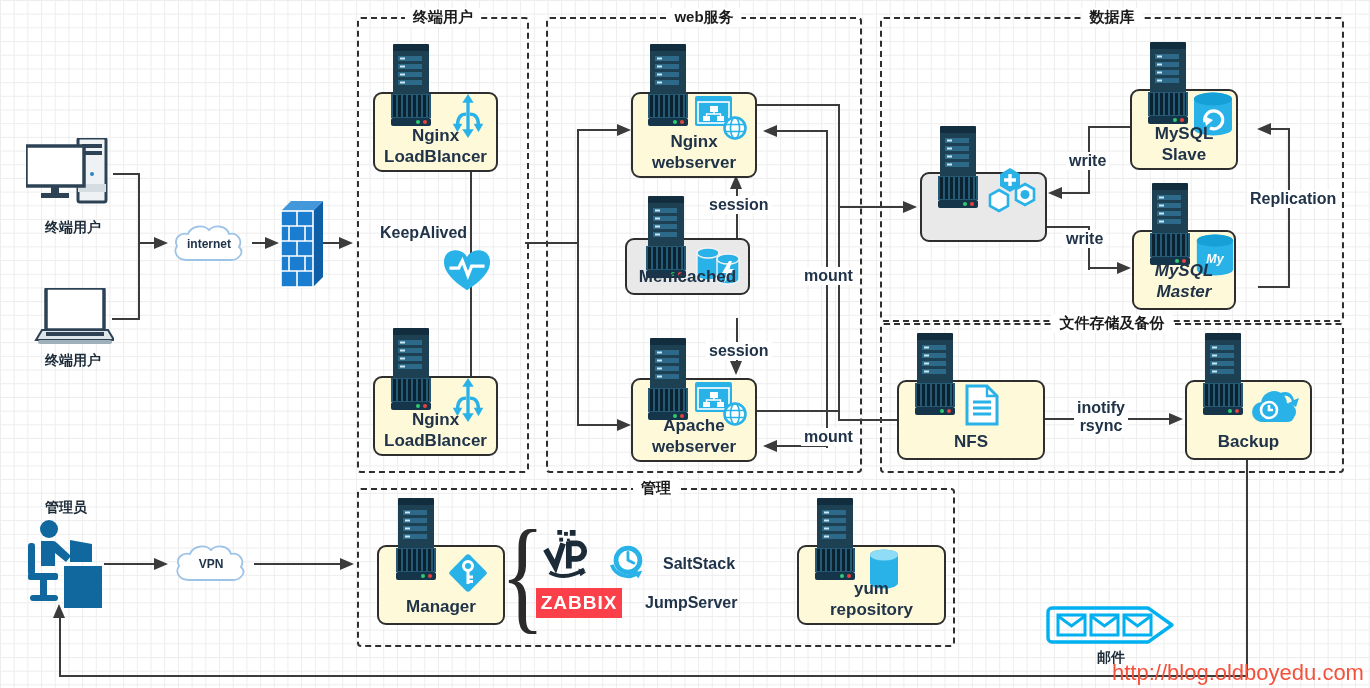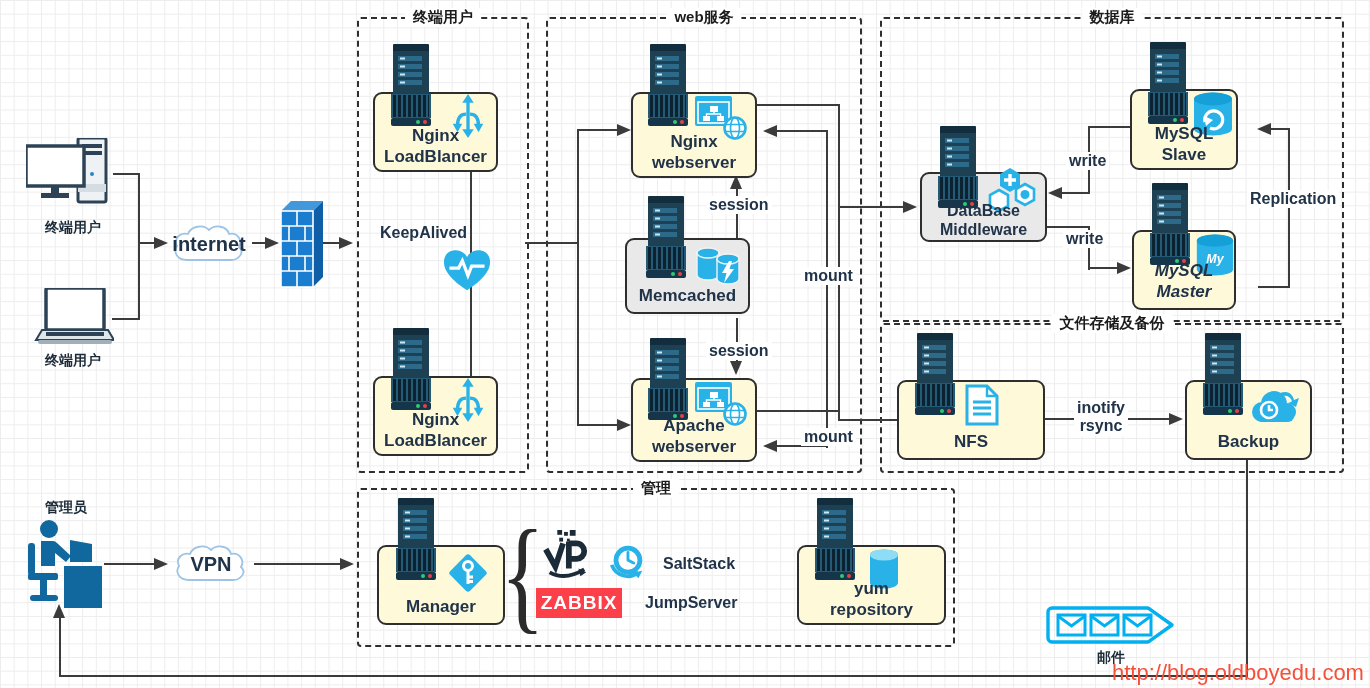--- a/index.html
+++ b/index.html
@@ -32,21 +32,21 @@
   .arr{position:absolute;width:0;height:0;}
   .arr-r{border-top:6px solid transparent;border-bottom:6px solid transparent;border-left:14px solid #3b3b3b;}
   .arr-l{border-top:6px solid transparent;border-bottom:6px solid transparent;border-right:14px solid #3b3b3b;}
   .arr-u{border-left:6px solid transparent;border-right:6px solid transparent;border-bottom:14px solid #3b3b3b;}
   .arr-d{border-left:6px solid transparent;border-right:6px solid transparent;border-top:14px solid #3b3b3b;}
   
   .lbl{position:absolute;font-size:16px;font-weight:bold;color:#203349;background:#fff;
     padding:0 3px;white-space:pre;text-align:center;line-height:1.15;z-index:4;}
   .tlbl{position:absolute;font-size:14px;font-weight:bold;color:#1c2b38;white-space:nowrap;text-align:center;z-index:4;}
   .cloud{position:absolute;display:flex;align-items:center;justify-content:center;
-    font-size:20px;font-weight:bold;color:#203349;}
+    font-size:12px;font-weight:bold;color:#203349;}
   .cloud svg{position:absolute;left:0;top:0;width:100%;height:100%;}
   .cloud span{position:relative;z-index:2;}
   .zabbix{position:absolute;background:#fb4049;color:#fff;font-size:19px;font-weight:bold;
     letter-spacing:1px;display:flex;align-items:center;justify-content:center;z-index:3;}
   .brace{position:absolute;font-family:"Liberation Serif","DejaVu Serif",serif;
     font-size:128px;font-weight:400;color:#2b2b2b;line-height:0.82;transform:scaleX(0.72);}
   .tool-lbl{position:absolute;font-size:16px;font-weight:bold;color:#203349;white-space:nowrap;}
   .url{position:absolute;font-size:22px;color:#f4503a;z-index:5;white-space:nowrap;}
   .red-ticks{position:absolute;left:0;top:140;width:5px;height:480;
     background:repeating-linear-gradient(180deg,#c0493f 0 3px,transparent 3px 33px);}
@@ -359,21 +359,21 @@
       <use href="#sym-server"></use>
     </svg>
   <svg class="badge" style="left:64px;top:4px;width:52px;height:44px;">
       <use href="#sym-webapp"></use>
     </svg>
   <div class="node-label">
     <span>Nginx</span><br><span>webserver</span>
   </div>
 </div>
 <div class="lbl" style="left:706px;top:196px;">session</div>
-<div class="node gray" style="left:625px;top:238px;width:125px;height:76px;">
+<div class="node gray" style="left:625px;top:238px;width:125px;height:57px;">
   <div class="node-box"></div>
   <svg class="srv" style="left:21px;top:-42px;">
       <use href="#sym-server"></use>
     </svg>
   <svg class="badge" style="left:70px;top:5px;width:48px;height:44px;">
       <use href="#sym-cache"></use>
     </svg>
   <div class="node-label" style="bottom:8px;">
     <span>Memcached</span>
   </div>
@@ -395,23 +395,20 @@
 <div class="lbl" style="left:801px;top:428px;">mount</div>
 
 <div class="node gray" style="left:920px;top:172px;width:127px;height:70px;">
   <div class="node-box"></div>
   <svg class="srv" style="left:18px;top:-46px;">
       <use href="#sym-server"></use>
     </svg>
   <svg class="badge" style="left:62px;top:-6px;width:56px;height:48px;">
       <use href="#sym-mw"></use>
     </svg>
-  <div class="node-label" style="bottom:3px;font-size:16px;">
-    <span>DataBase</span><br><span>Middleware</span>
-  </div>
 </div>
 <div class="lbl" style="left:1066px;top:152px;">write</div>
 <div class="lbl" style="left:1063px;top:230px;">write</div>
 <div class="node" style="left:1130px;top:89px;width:108px;height:81px;">
   <div class="node-box"></div>
   <svg class="srv" style="left:18px;top:-47px;">
       <use href="#sym-server"></use>
     </svg>
   <svg class="badge" style="left:62px;top:2px;width:42px;height:46px;">
       <use href="#sym-dbsync"></use>

